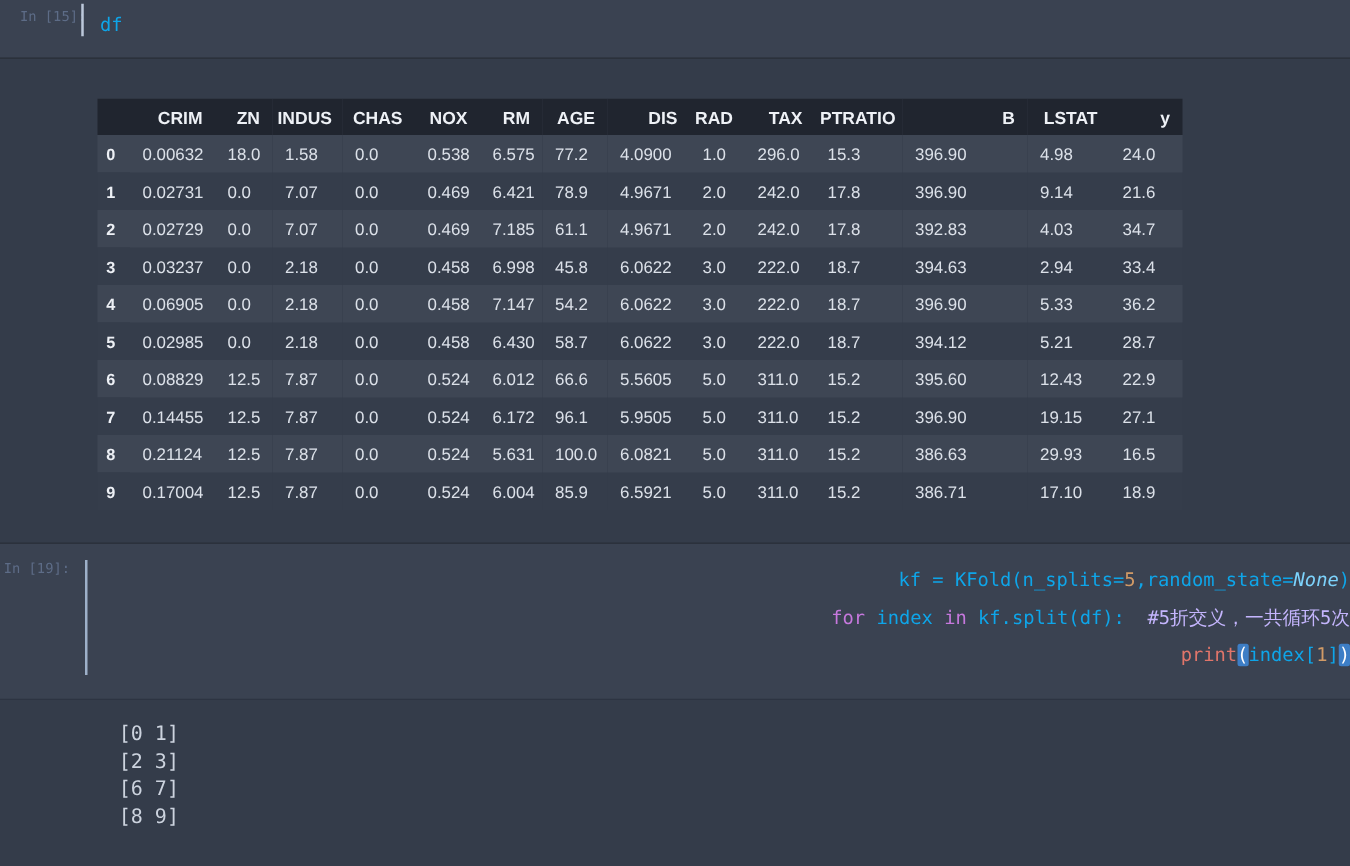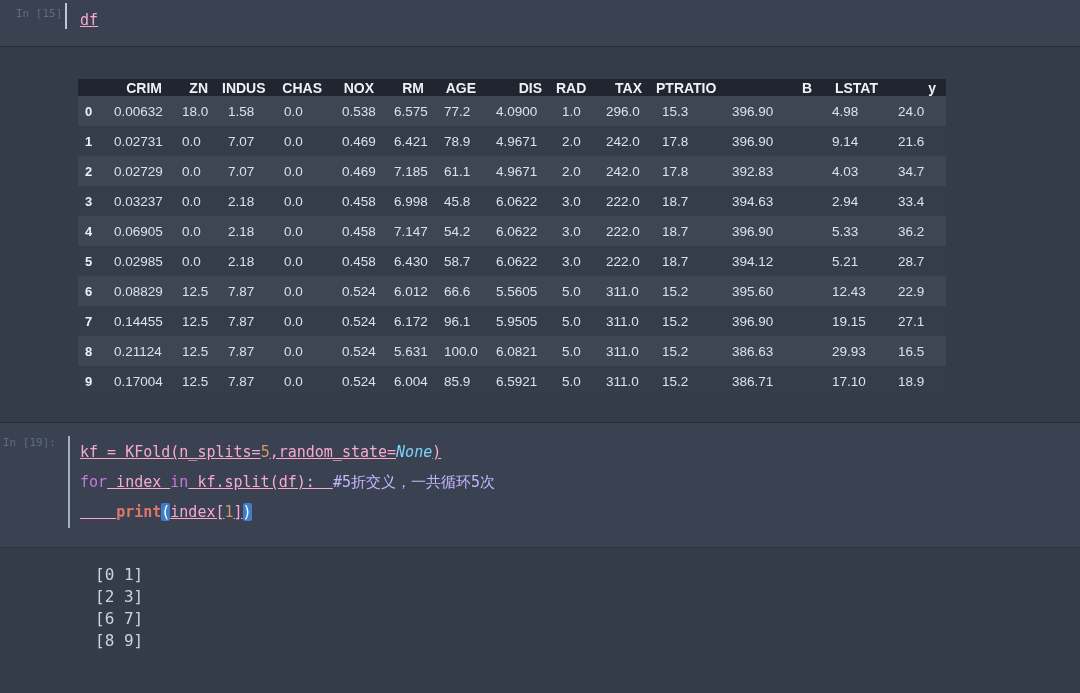--- a/index.html
+++ b/index.html
@@ -3,43 +3,43 @@
 <meta charset="utf-8">
 <style>
   html,body{margin:0;padding:0;}
   body{
     width:1080px;height:693px;overflow:hidden;position:relative;
     background:#343c4a;
     font-family:"DejaVu Sans Mono",monospace;
   }
   .cell-input{position:relative;background:#3a4251;}
   #cell1-input{height:46px;border-bottom:1px solid #272c36;}
-  #cell2-input{height:124px;border-top:1px solid #272c36;border-bottom:1px solid #2d3442;}
+  #cell2-input{height:124px;border-top:1px solid #272c36;border-bottom:1px solid #2d3442;text-align:right;}
   .prompt{position:absolute;font-size:11px;color:#5d6c87;}
   #cell1-input .prompt{left:16px;top:7px;}
   #cell2-input .prompt{left:3px;top:13px;}
   .gutter-bar{position:absolute;width:2px;background:#bcc8da;}
   #cell1-input .gutter-bar{left:65px;top:3px;height:26px;}
   #cell2-input .gutter-bar{left:68px;top:13px;height:92px;background:#9db0c9;}
   .code-area{margin-left:80px;white-space:pre;font-size:15px;line-height:30px;color:#d8dee9;cursor:text;}
   #cell1-input .code-area{padding-top:5px;}
   #cell2-input .code-area{padding-top:14px;}
-  .tok-plain{color:#f9a8d4;text-decoration:underline;}
+  .tok-plain{color:#0ea5e9;}
   .tok-kw{color:#c678dd;}
   .tok-num{color:#d19a66;}
   .tok-const{color:#7dd3fc;font-style:italic;}
-  .tok-builtin{color:#e0756a;font-weight:bold;}
+  .tok-builtin{color:#e0756a;}
   .tok-comment{color:#c4b5fd;}
   .tok-match{background:#3d7ec6;color:#ffffff;border-radius:2px;}
   #cell1-output{padding:32px 0 26px 78px;}
   table.dataframe{
     border-collapse:collapse;table-layout:fixed;width:868px;
     font-family:"Liberation Sans","DejaVu Sans",sans-serif;font-size:13.5px;
   }
-  table.dataframe thead tr{height:17px;background:#20252f;}
+  table.dataframe thead tr{height:29px;background:#20252f;}
   table.dataframe thead th{color:#eef1f6;font-weight:700;text-align:right;padding:0 10px 0 4px;font-size:14px;}
   table.dataframe tbody tr{height:30px;}
   table.dataframe tbody tr:nth-child(odd){background:#3e4654;}
   table.dataframe tbody tr:nth-child(even){background:#353d4b;}
   table.dataframe tbody th{color:#edf0f5;font-weight:700;text-align:left;padding-left:7px;font-size:13px;}
   table.dataframe td{color:#dce1e9;text-align:left;padding:0 4px 0 10px;overflow:hidden;}
   #cell2-output{
     padding-top:16px;margin-left:95px;white-space:pre;
     font-size:16px;line-height:22px;color:#ccd3de;
   }

